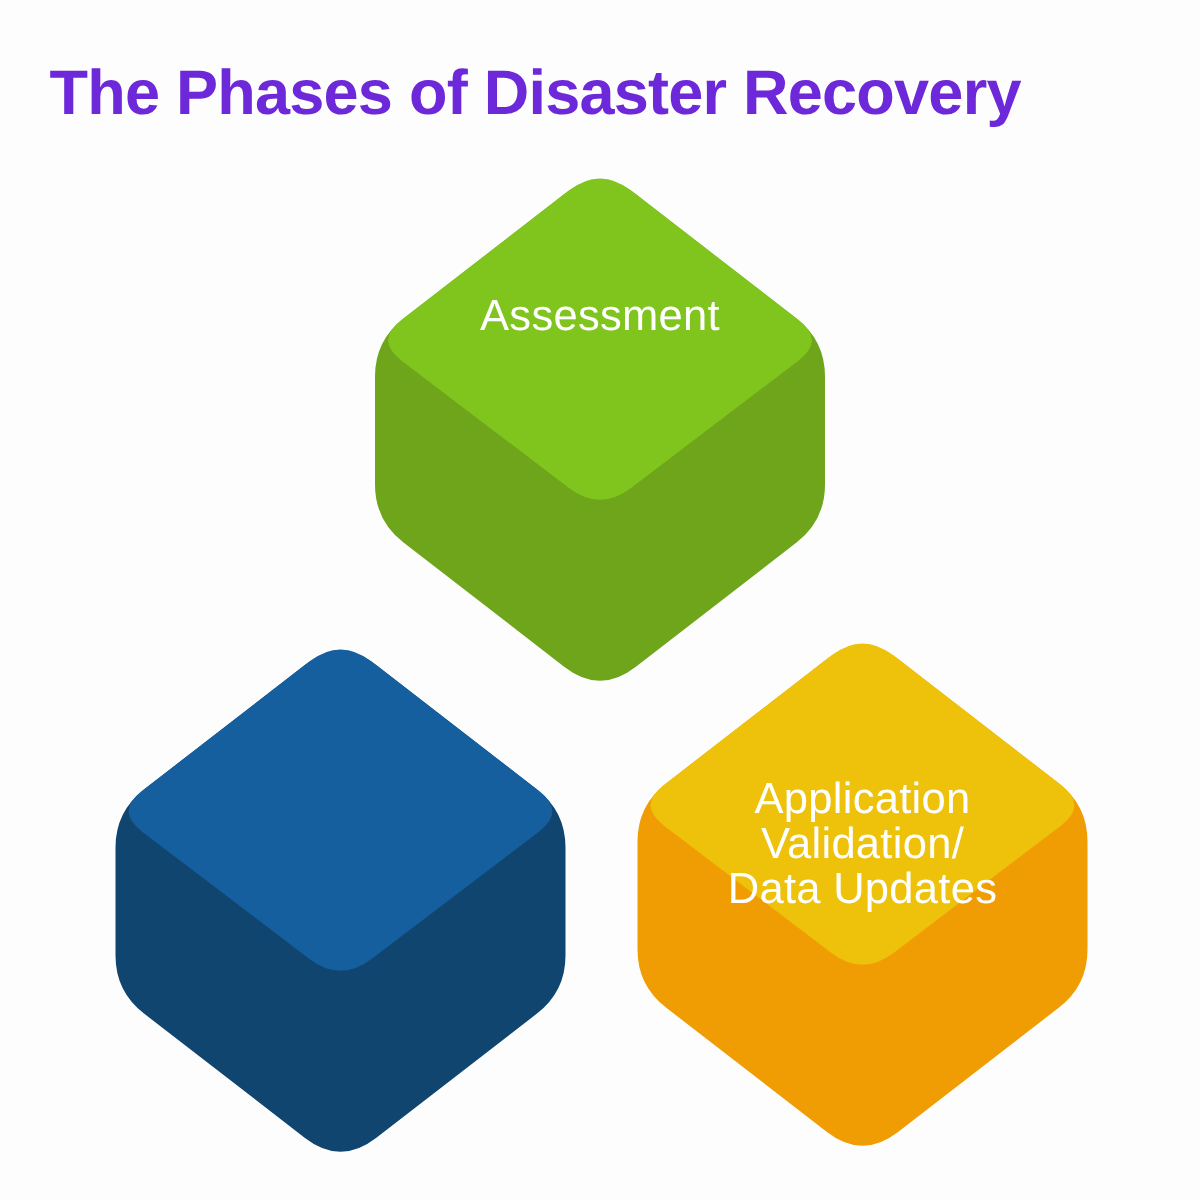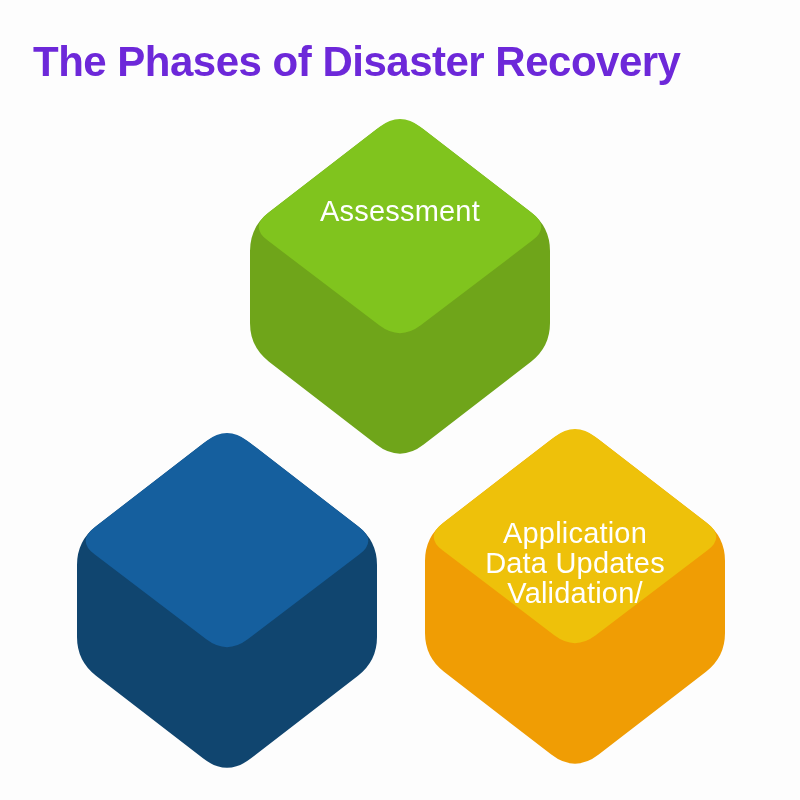--- a/index.html
+++ b/index.html
@@ -61,16 +61,16 @@
   </svg>
 </div>
 
 <div class="cube" id="cube-application">
   <svg viewBox="0 0 300 352" xmlns="http://www.w3.org/2000/svg">
     <path d="M126.3 18.4 Q150 0 173.7 18.4 L281 101.3 Q300 116 300 140 L300 212 Q300 236 281 250.7 L173.7 333.6 Q150 352 126.3 333.6 L19 250.7 Q0 236 0 212 L0 140 Q0 116 19 101.3 Z" fill="#f09d04"></path>
     <path d="M129.4 15.9 Q150 0 170.6 15.9 L282.6 102.5 Q300 116 282.5 129.3 L170.7 214.3 Q150 230 129.3 214.3 L17.5 129.3 Q0 116 17.4 102.5 Z" fill="#eec10a"></path>
   </svg>
   <div class="cube-label">
     <span class="line">Application</span>
+    <span class="line">Validation/</span>
     <span class="line">Data Updates</span>
-    <span class="line">Validation/</span>
   </div>
 </div>
 
 </body></html>

